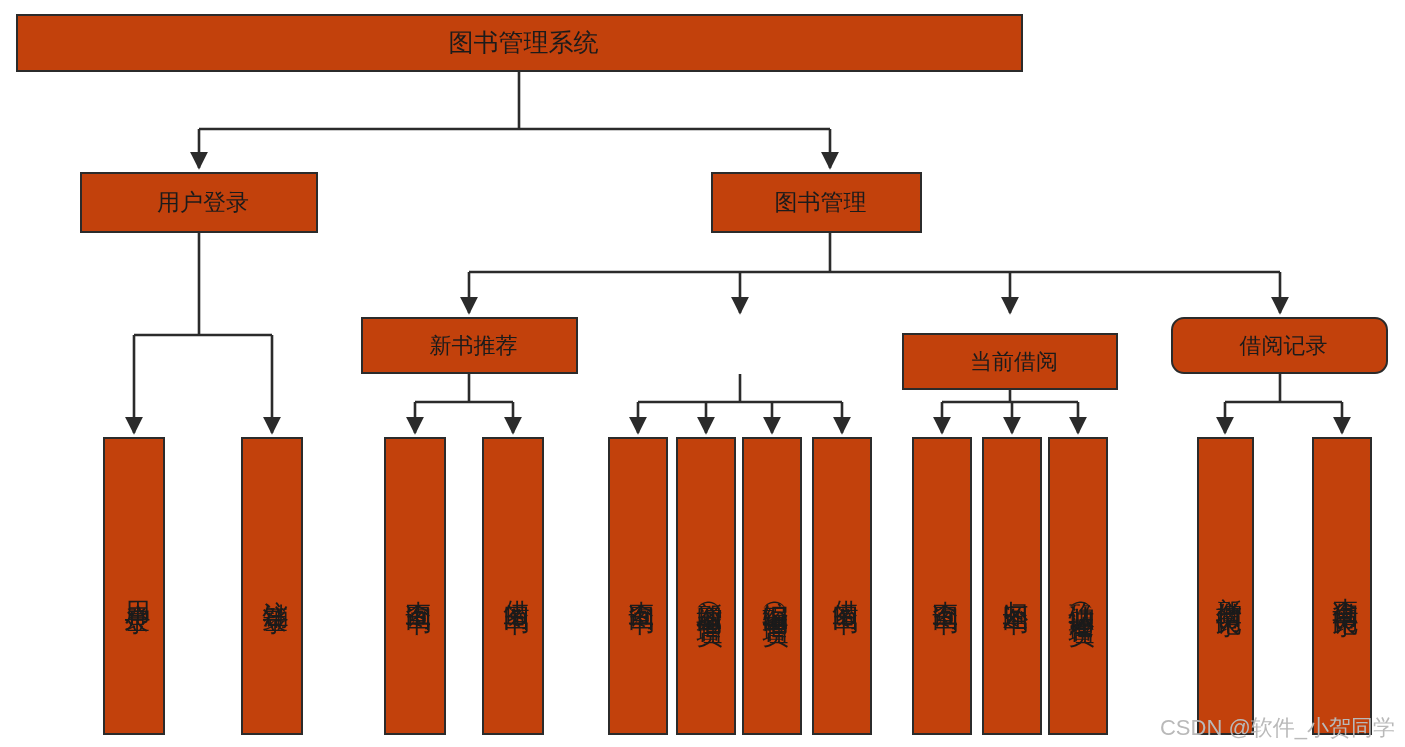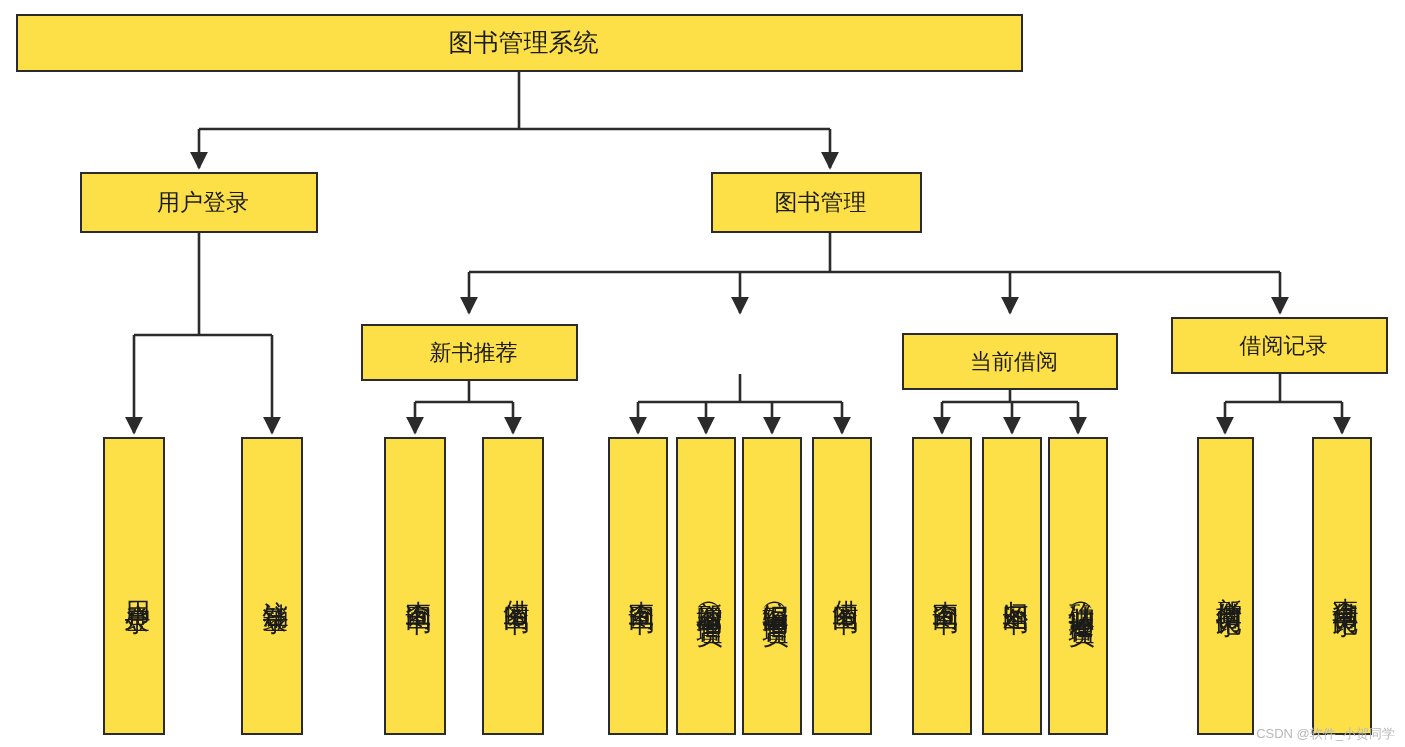--- a/index.html
+++ b/index.html
@@ -13,21 +13,21 @@
   }
   #diagram-root{position:absolute;left:0;top:0;width:1405px;height:747px;}
 
   
   #connectors{position:absolute;left:0;top:0;width:1405px;height:747px;}
 
   
   .node{
     position:absolute;
     box-sizing:border-box;
-    background:#fde047;
+    background:#c2410c;
     border:2px solid #2b2b2b;
     display:flex;
     align-items:center;
     justify-content:center;
     color:#1b1b1b;
     padding-left:8px;
   }
   .node .label{
     display:block;
     text-align:center;
@@ -41,24 +41,24 @@
 
   
   .lvl1{height:61px;}
   .lvl1 .label{font-size:23px;}
   #node-user-login{left:80px;top:172px;width:238px;}
   #node-book-manage{left:711px;top:172px;width:211px;}
 
   
   .lvl2{height:57px;}
   .lvl2 .label{font-size:22px;}
-  #node-new-book-rec{left:361px;top:324px;width:217px;}
+  #node-new-book-rec{left:361px;top:317px;width:217px;}
   #node-book-borrow{left:632px;top:317px;width:216px;}
   #node-current-borrow{left:902px;top:333px;width:216px;}
-  #node-borrow-record{left:1171px;top:317px;width:217px;}
+  #node-borrow-record{left:1171px;top:317px;width:217px;border-radius:13px;}
 
   
   .leaf{
     top:437px;height:298px;
     align-items:flex-start;
     justify-content:center;
     padding-top:0;
   }
   .leaf .label{
     writing-mode:vertical-rl;
@@ -72,21 +72,21 @@
     align-items:center;
     justify-content:center;
   }
   .leaf.tall-text .label{align-items:flex-start;padding-top:8px;}
   .leaf.mid-text  .label{align-items:center;}
 
   
   #watermark{
     position:absolute;
     right:10px;bottom:4px;
-    font-size:13px;
+    font-size:22px;
     color:#b9b9b9;
     white-space:nowrap;
     pointer-events:none;
     text-align:right;
   }
 </style>
 </head>
 <body>
 
 <div id="diagram-root">

